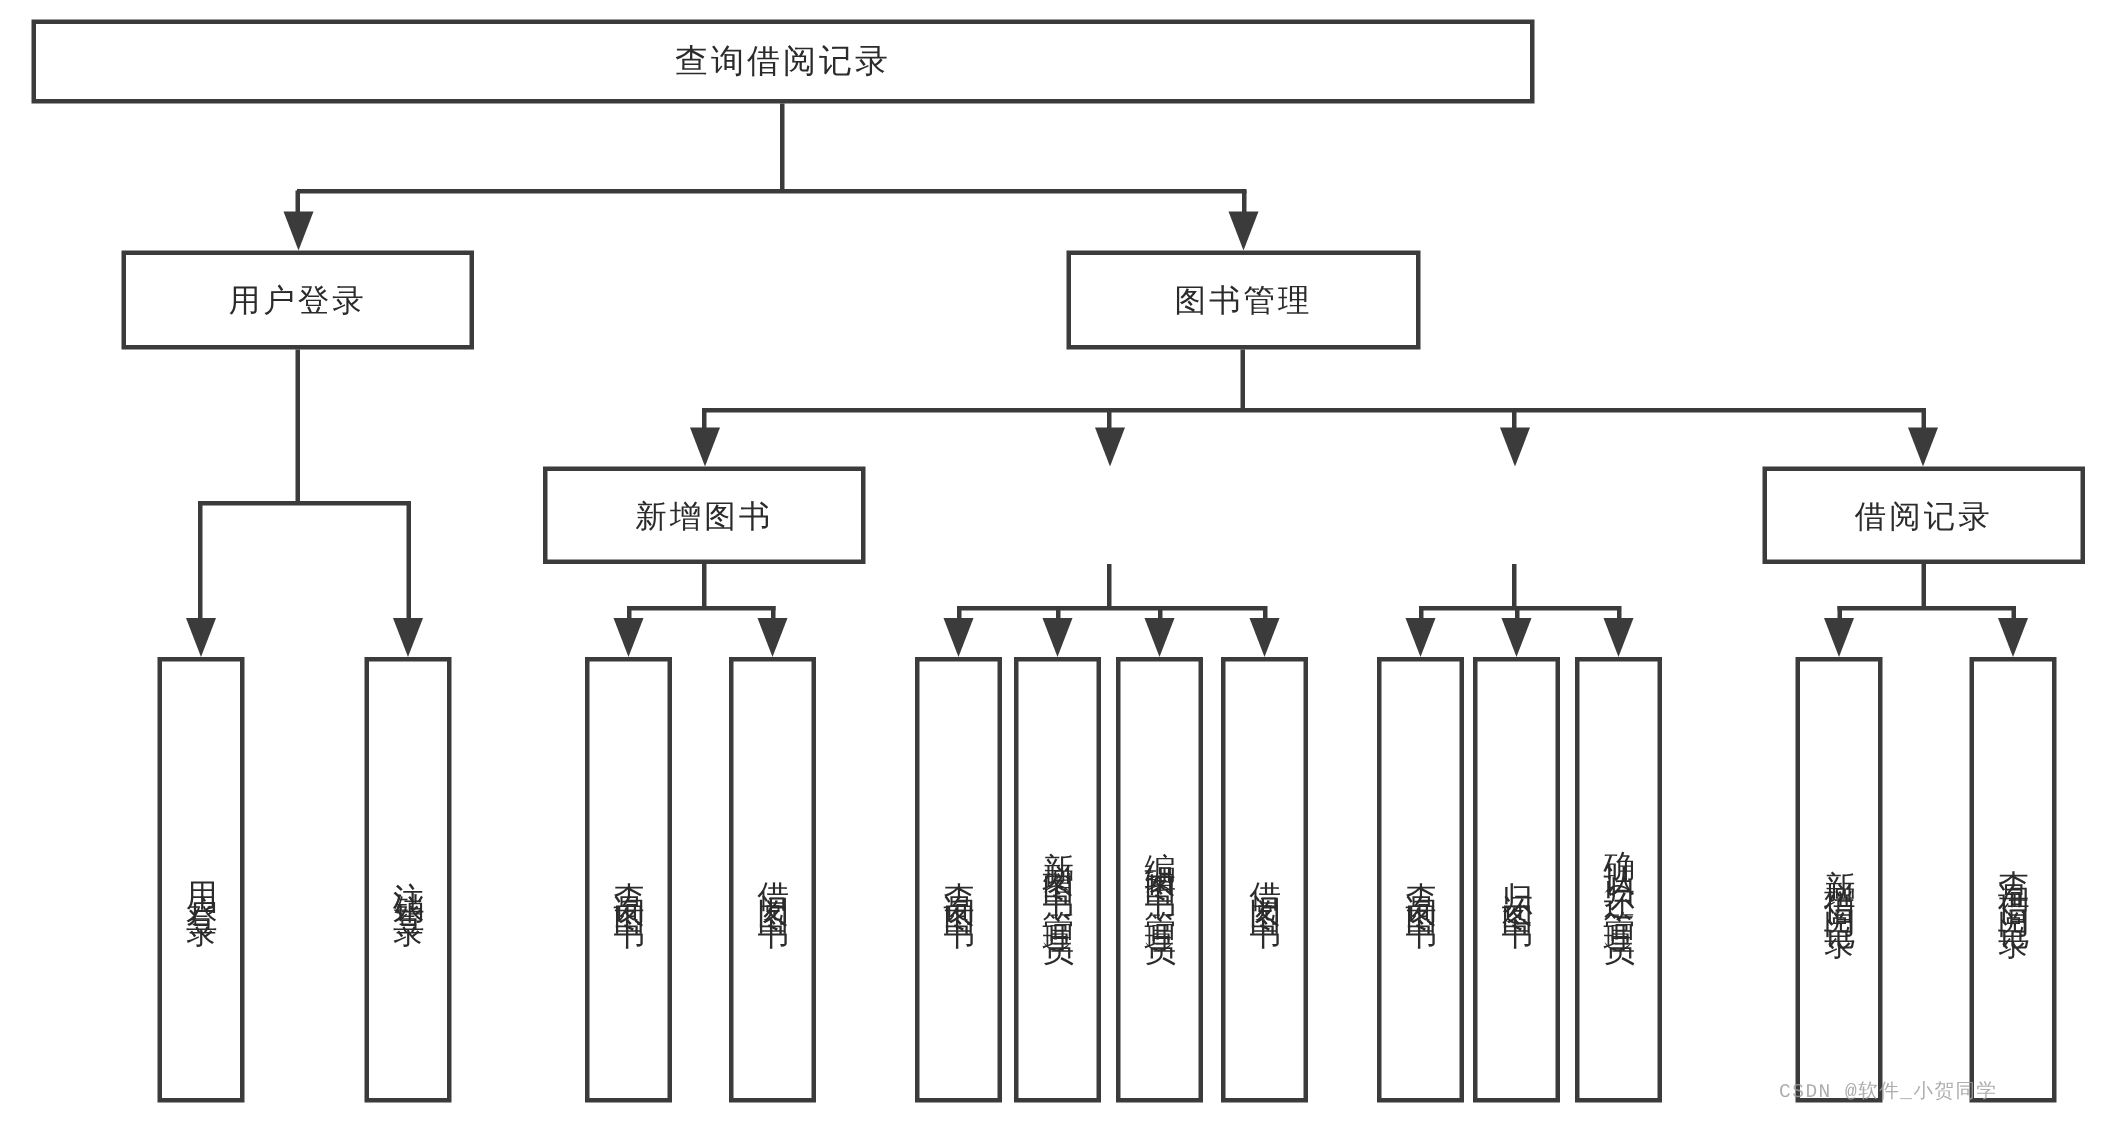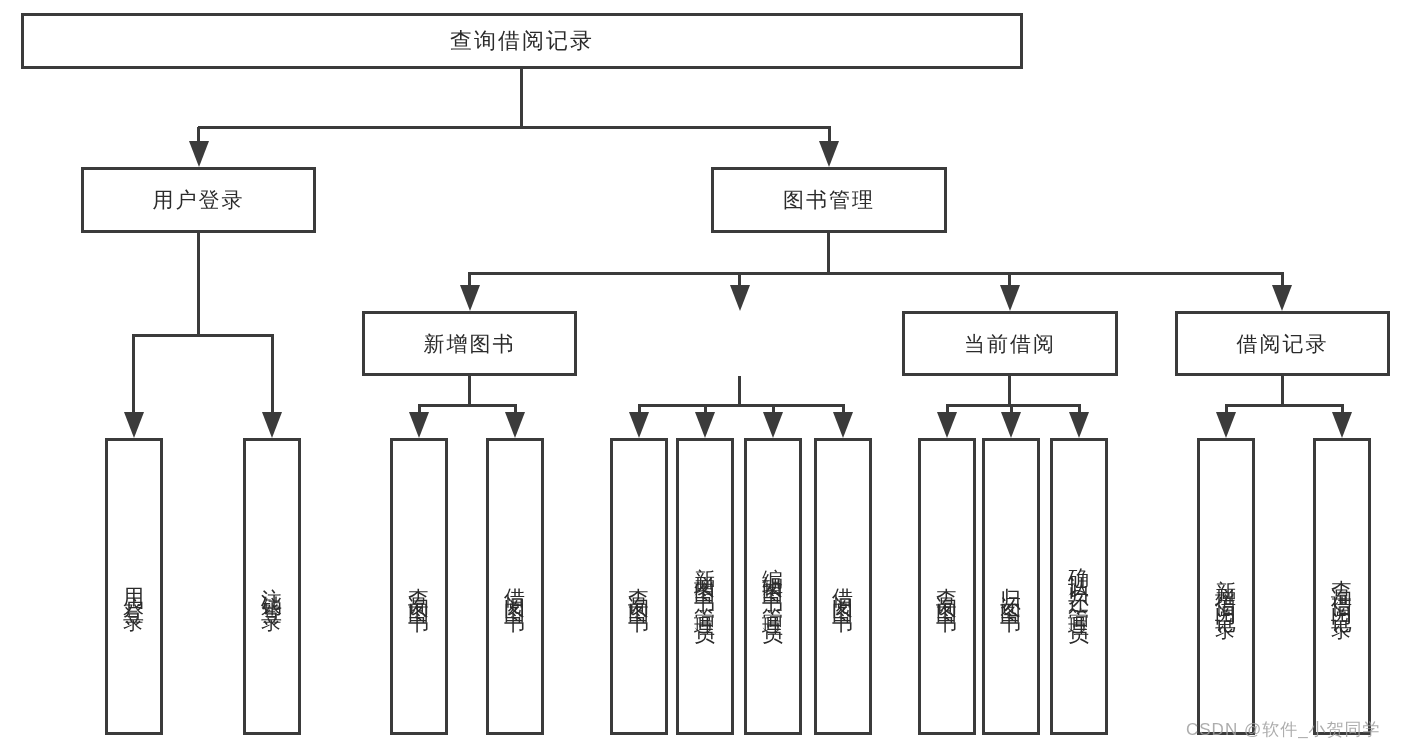--- a/index.html
+++ b/index.html
@@ -37,49 +37,47 @@
   .hline{position:absolute;height:3px;background:var(--line);}
   .arrow{
     position:absolute;width:0;height:0;
     border-left:10px solid transparent;
     border-right:10px solid transparent;
     border-top:26px solid var(--line);
   }
   .watermark{
     position:absolute;
     left:1186px;top:718px;
-    font-size:17px;
+    font-size:13px;
     color:#9f9f9f;
     letter-spacing:1px;
     z-index:10;
     opacity:.85;
     white-space:nowrap;
+    font-family:Liberation Mono, monospace;
   }
 </style>
 </head>
 <body>
 
 <div class="stage">
 
   <div class="box" style="left:21px;top:13px;width:1002px;height:56px;">
     <span class="root-label">查询借阅记录</span>
   </div>
 
   <div class="box" style="left:81px;top:167px;width:235px;height:66px;">
     <span class="h-label">用户登录</span>
   </div>
   <div class="box" style="left:711px;top:167px;width:236px;height:66px;">
     <span class="h-label">图书管理</span>
   </div>
 
   <div class="box" style="left:362px;top:311px;width:215px;height:65px;">
     <span class="h-label">新增图书</span>
-  </div>
-  <div class="box" style="left:902px;top:311px;width:216px;height:65px;">
-    <span class="h-label">当前借阅</span>
   </div>
   <div class="box" style="left:1175px;top:311px;width:215px;height:65px;">
     <span class="h-label">借阅记录</span>
   </div>
 
   <div class="box leaf" style="left:105px;top:438px;width:58px;height:297px;">
     <span class="v-label">用户登录</span>
   </div>
   <div class="box leaf" style="left:243px;top:438px;width:58px;height:297px;">
     <span class="v-label">注销登录</span>

